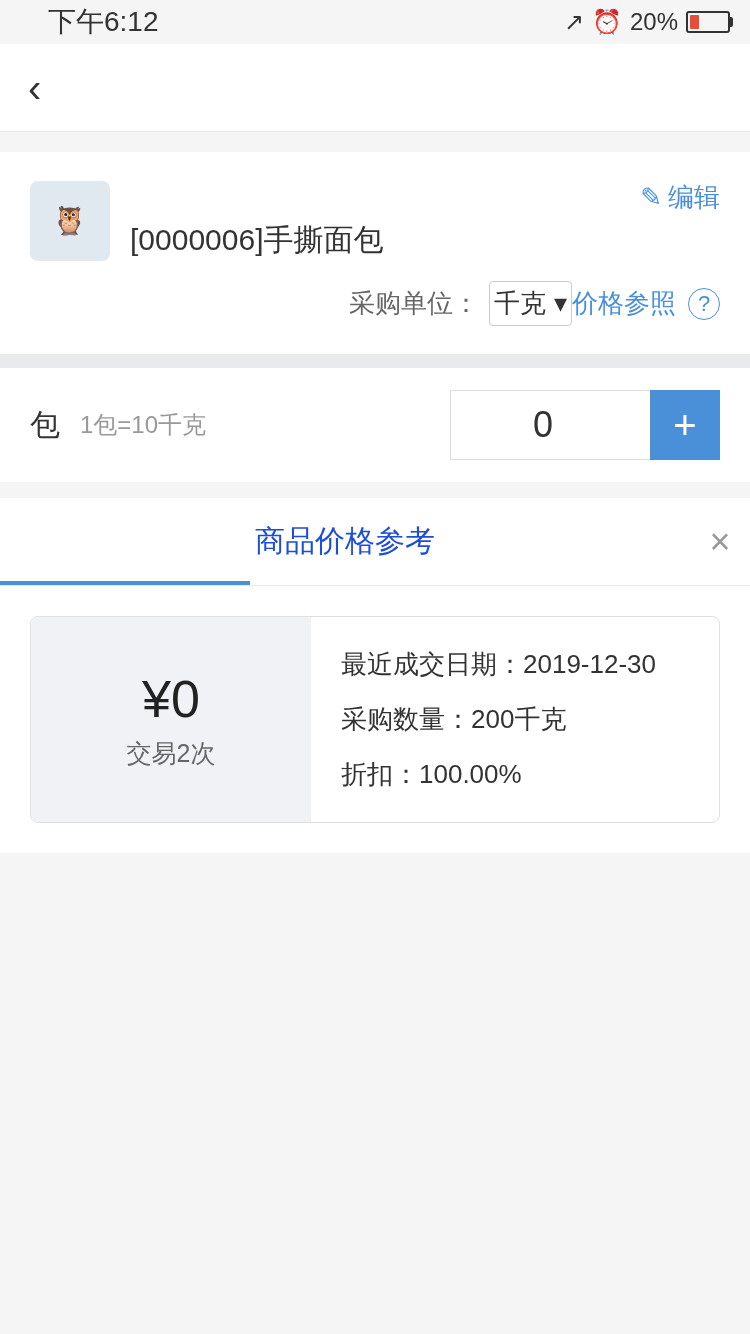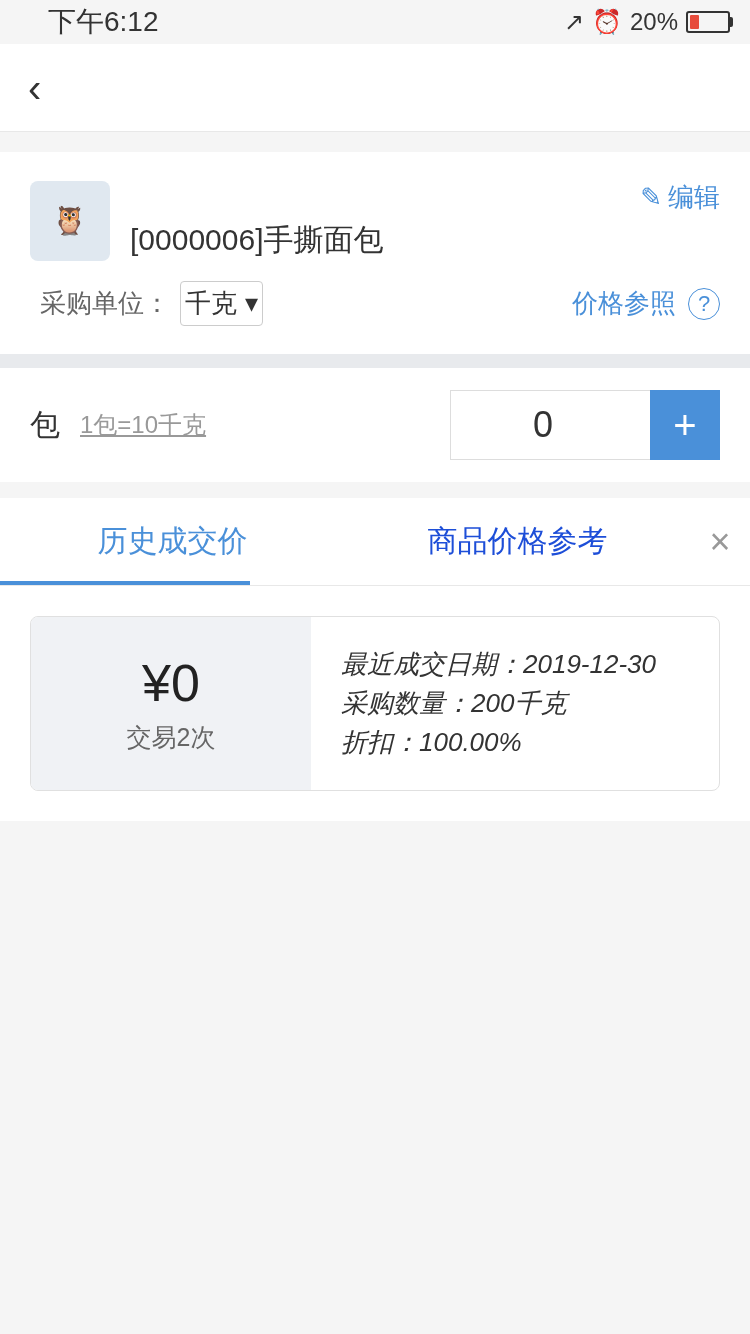--- a/index.html
+++ b/index.html
@@ -129,21 +129,21 @@
       color: #4a90d9;
       font-size: 26px;
       display: flex;
       align-items: center;
       gap: 6px;
       cursor: pointer;
     }
     .product-unit-row {
       display: flex;
       align-items: center;
-      justify-content: space-between;
+      justify-content: flex-end;
       margin-top: 20px;
       margin-left: 10px;
     }
     .unit-label {
       font-size: 26px;
       color: #666;
     }
     .unit-selector {
       border: 1px solid #ccc;
       border-radius: 4px;
@@ -181,21 +181,20 @@
       gap: 20px;
     }
     .unit-icon {
       font-size: 30px;
       color: #333;
       font-weight: 500;
     }
     .unit-equiv {
       font-size: 24px;
       color: #999;
-      text-decoration: underline;
     }
     .quantity-control {
       margin-left: auto;
       display: flex;
       align-items: center;
       gap: 0;
     }
     .quantity-input {
       width: 200px;
       height: 70px;
@@ -294,21 +293,21 @@
     .transaction-count {
       font-size: 25px;
       color: #666;
       margin-top: 8px;
     }
     .transaction-right {
       flex: 1;
       padding: 28px 30px;
       display: flex;
       flex-direction: column;
-      font-style: italic;
+      gap: 16px;
     }
     .transaction-detail {
       font-size: 26px;
       color: #333;
       line-height: 1.5;
     }
 
     
     .main-content {
       background: #f5f5f5;
@@ -368,21 +367,20 @@
   <span class="unit-icon">包</span>
   <span class="unit-equiv">1包=10千克</span>
   <div class="quantity-control">
     <input class="quantity-input" type="number" value="0" style="">
     <button class="quantity-plus">+</button>
   </div>
 </div>
 
 <div class="bottom-panel">
   <div class="tab-row">
-    <div class="tab-item active">历史成交价</div>
     <div class="tab-item">商品价格参考</div>
     <div class="tab-close">×</div>
     <div class="tab-underline"></div>
   </div>
 
   <div class="transaction-section">
     <div class="transaction-card">
       <div class="transaction-left">
         <span class="transaction-price">¥0</span>
         <span class="transaction-count">交易2次</span>

